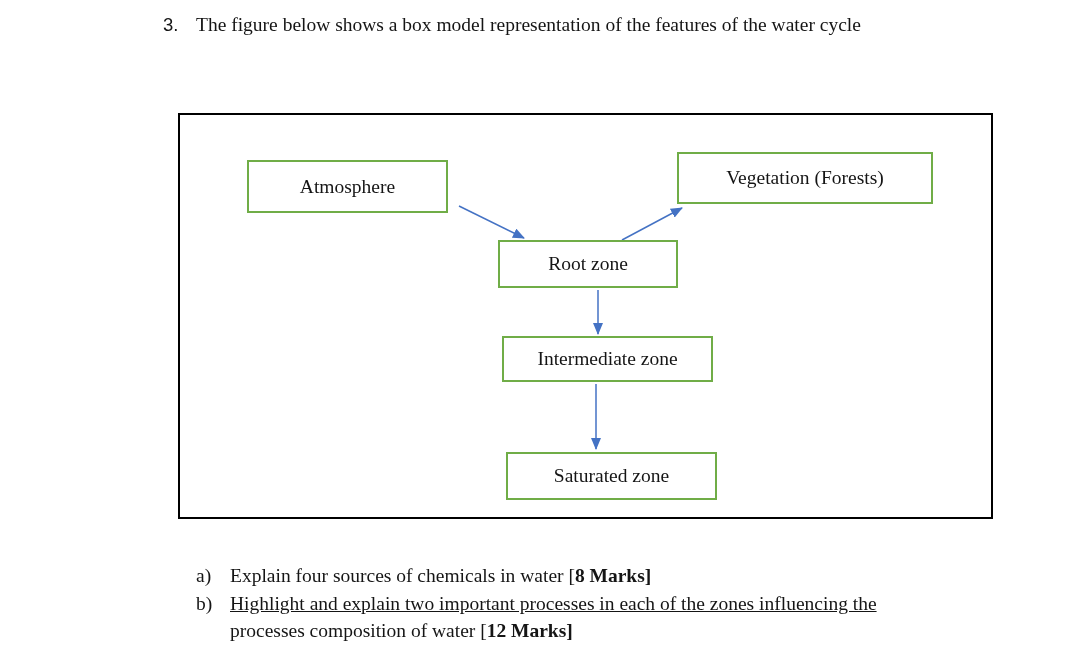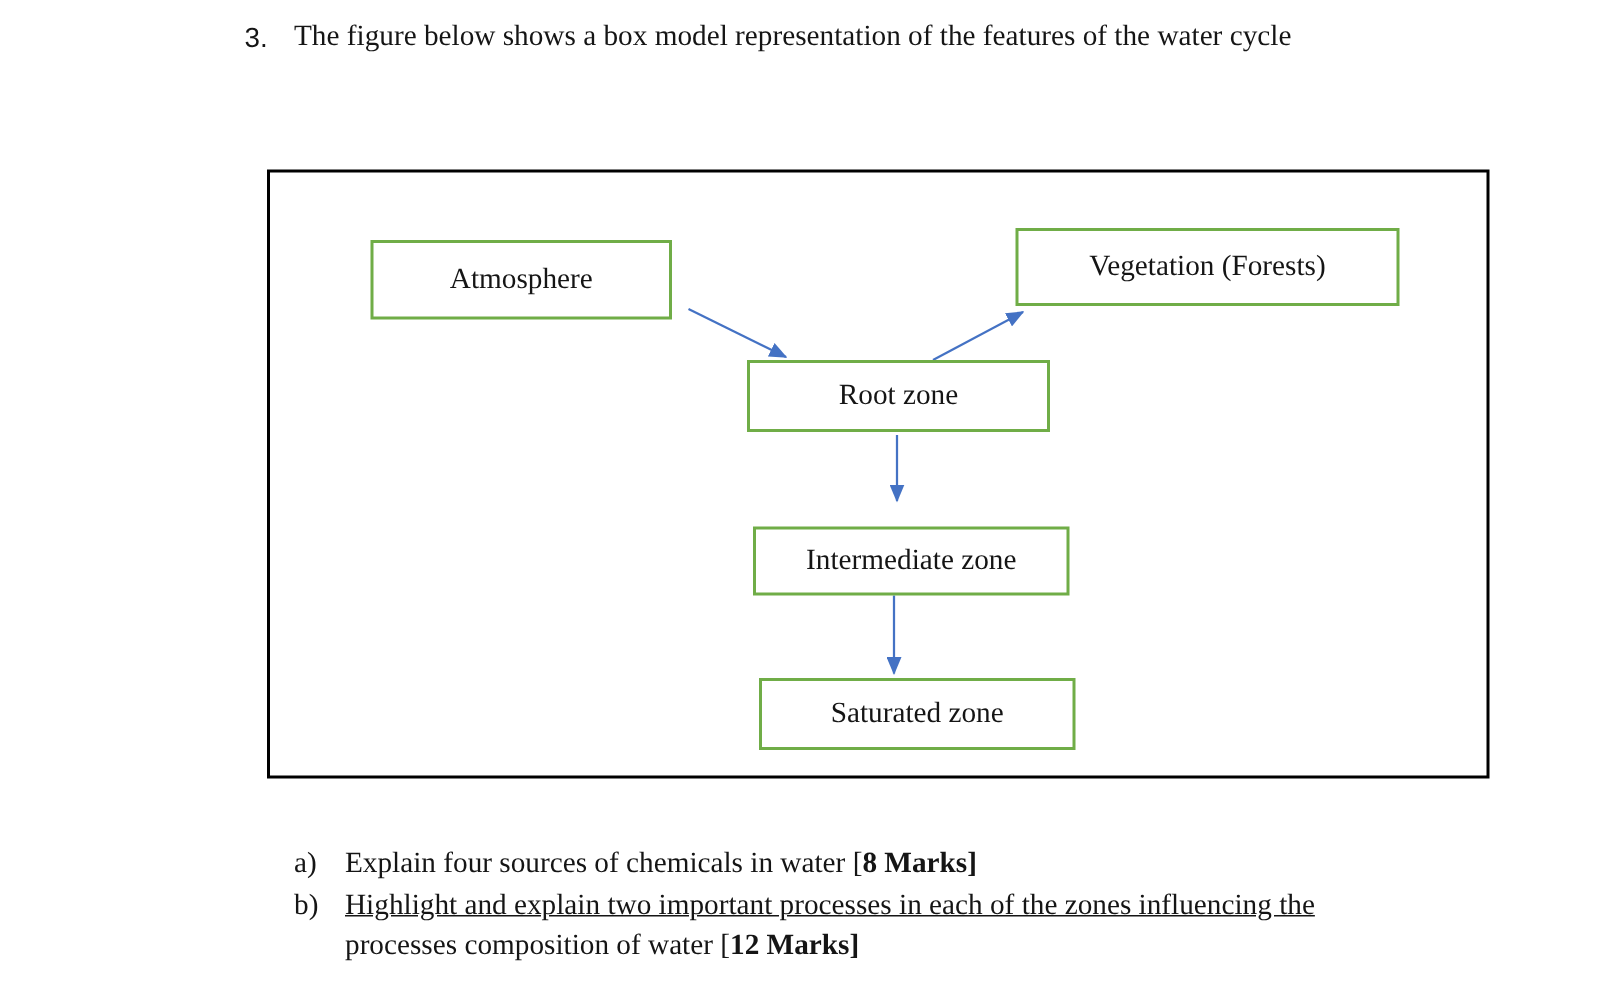--- a/index.html
+++ b/index.html
@@ -42,22 +42,22 @@
   .diagram-box{
     position:absolute;
     border:2px solid var(--green);
     background:#ffffff;
     display:flex;align-items:center;justify-content:center;
     font-size:19.5px;
     box-sizing:border-box;
   }
   .box-atmosphere{left:67px;top:45px;width:201px;height:53px;}
   .box-vegetation{left:497px;top:37px;width:256px;height:52px;justify-content:center;}
-  .box-root{left:318px;top:125px;width:202px;height:48px;text-align:center;}
-  .box-intermediate{left:322px;top:221px;width:211px;height:46px;margin-top:15px;}
+  .box-root{left:318px;top:125px;width:180px;height:48px;text-align:center;}
+  .box-intermediate{left:322px;top:221px;width:211px;height:46px;}
   .box-saturated{left:326px;top:337px;width:211px;height:48px;text-align:right;}
 
   .arrow-layer{position:absolute;inset:0;width:811px;height:402px;}
   .arrow-line{stroke:var(--arrow);stroke-width:1.5;fill:none;}
   .arrow-head{fill:var(--arrow);}
 
   
   .sub-questions{
     position:absolute;left:196px;top:562px;
     font-size:19.5px;line-height:27.5px;

